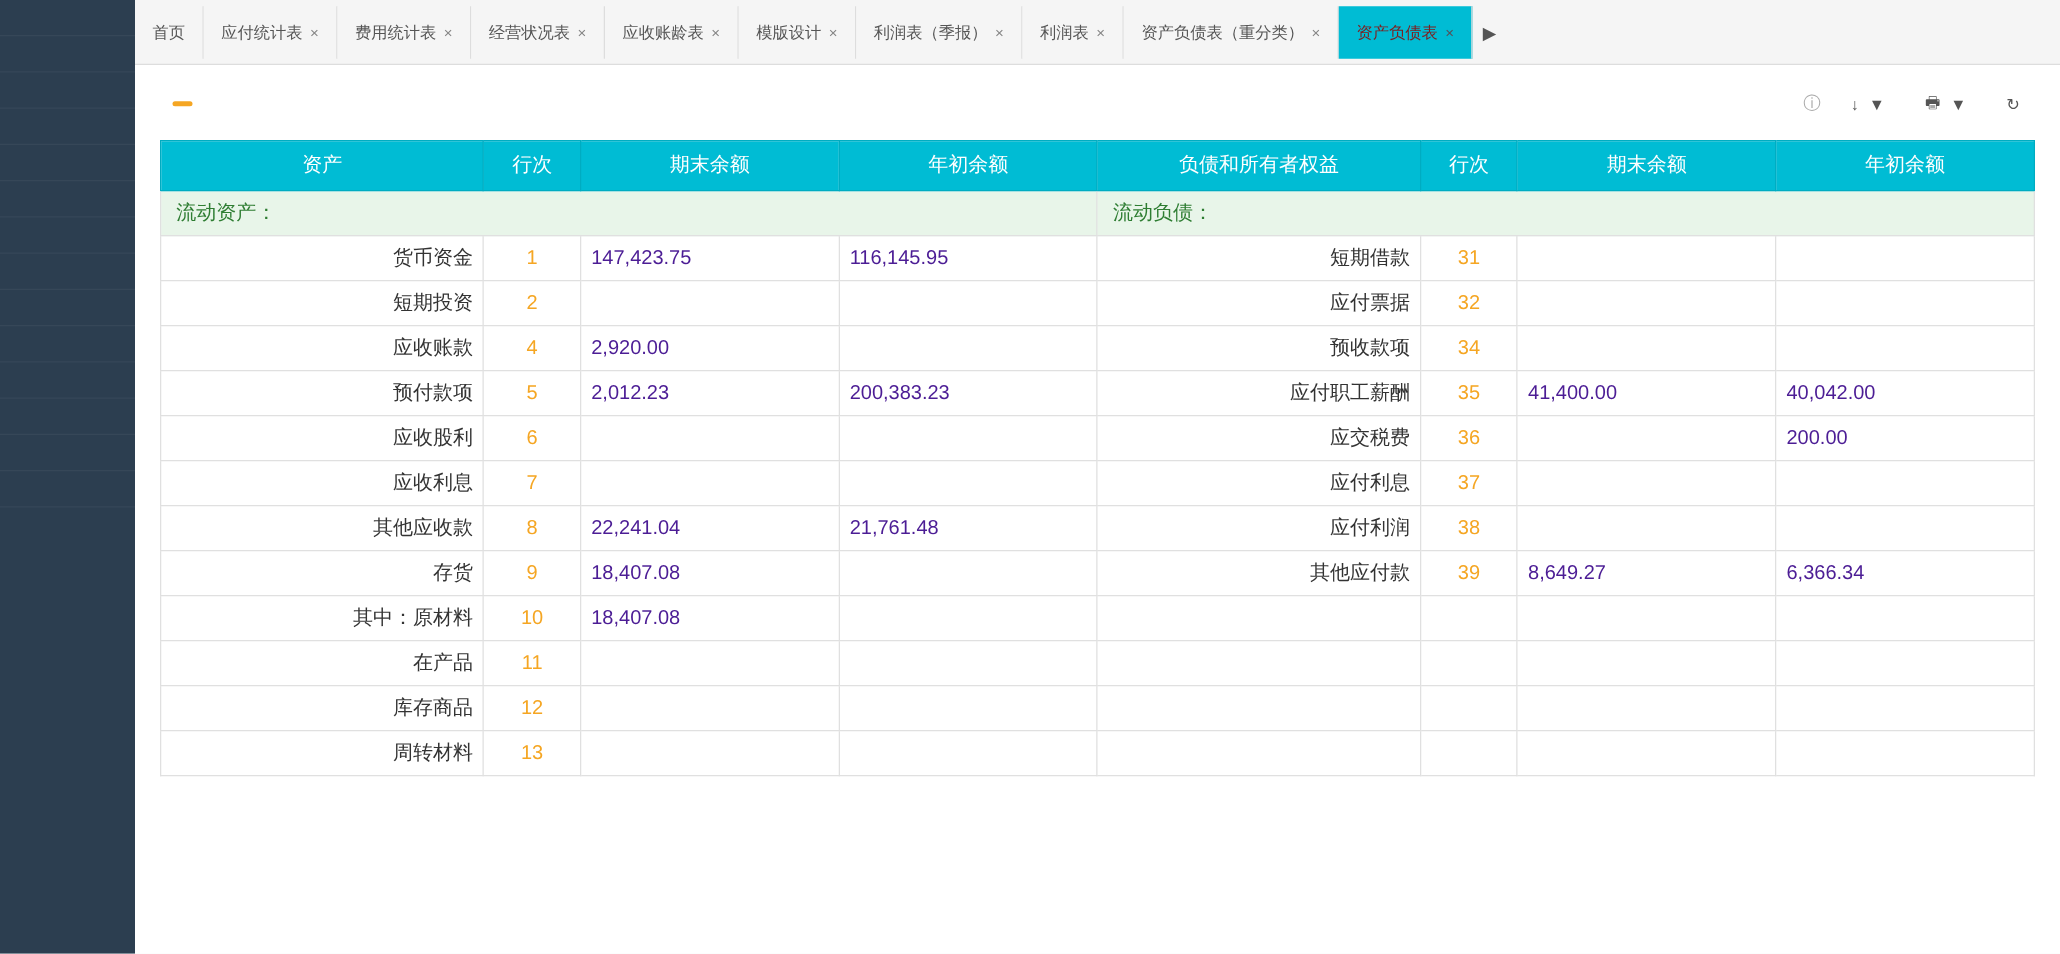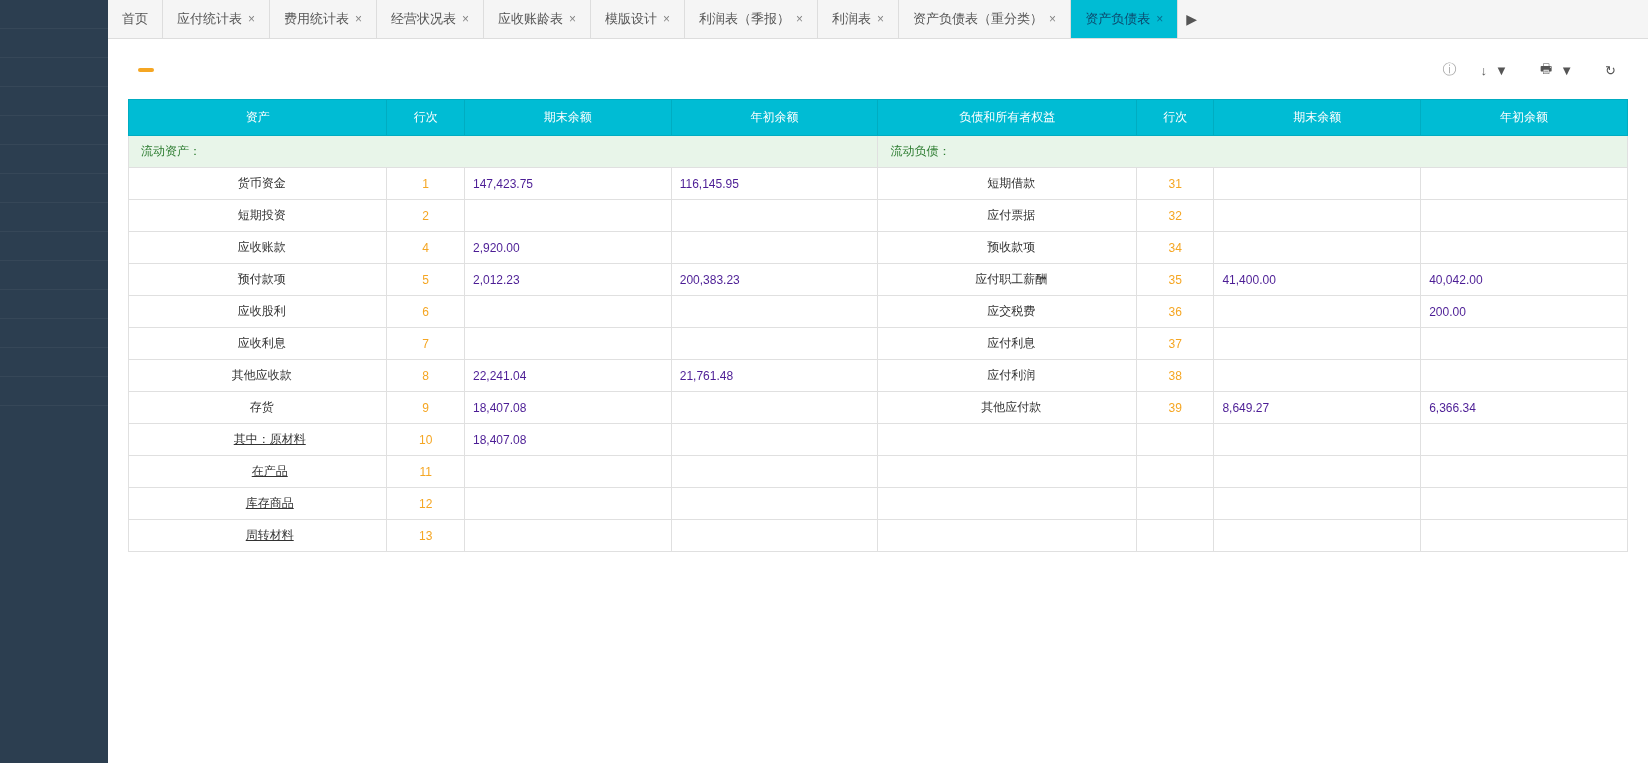--- a/index.html
+++ b/index.html
@@ -33,39 +33,39 @@
     }
 
     
     .tab-bar {
       display: flex;
       align-items: center;
       background: #f5f5f5;
       border-bottom: 1px solid #ddd;
       overflow-x: auto;
       flex-shrink: 0;
-      height: 39px;
+      height: 52px;
     }
     .tab-bar::-webkit-scrollbar { height: 0; }
     .tab {
       display: flex;
       align-items: center;
       padding: 0 14px;
       height: 42px;
       white-space: nowrap;
       cursor: pointer;
       border-right: 1px solid #ddd;
       font-size: 13px;
       color: #555;
       background: #f5f5f5;
       flex-shrink: 0;
     }
     .tab.active {
       background: #00bcd4;
-      color: #0c4a6e;
+      color: #7f1d1d;
     }
     .tab .close-btn {
       margin-left: 6px;
       font-size: 12px;
       opacity: 0.7;
       cursor: pointer;
     }
     .tab-arrow {
       padding: 0 8px;
       cursor: pointer;
@@ -126,39 +126,39 @@
       align-items: center;
       gap: 4px;
       color: #555;
       cursor: pointer;
     }
 
     
     .report-table {
       width: 100%;
       border-collapse: collapse;
-      font-size: 12px;
+      font-size: 16px;
       border-radius: 18px;
     }
     .report-table th {
       background: #00bcd4;
       color: #fff;
       padding: 9px 8px;
       text-align: center;
       border: 1px solid #00acc1;
       font-weight: normal;
     }
     .report-table td {
       padding: 7px 8px;
       border: 1px solid #e0e0e0;
       text-align: center;
       color: #333;
     }
-    .report-table td.text-left { text-align: center; padding-left: 16px; }
-    .report-table td.text-left.indent { padding-left: 32px; text-decoration: underline; }
+    .report-table td.text-left { text-align: right; padding-left: 16px; }
+    .report-table td.text-left.indent { padding-left: 32px; }
     .report-table td.number { text-align: left; padding-right: 12px; color: #4c1d95; }
     .report-table td.row-num { color: #f5a623; text-align: center; }
 
     
     .section-row td {
       background: #e8f5e9;
       color: #2e7d32;
       font-weight: normal;
       text-align: left;
       padding-left: 12px;

